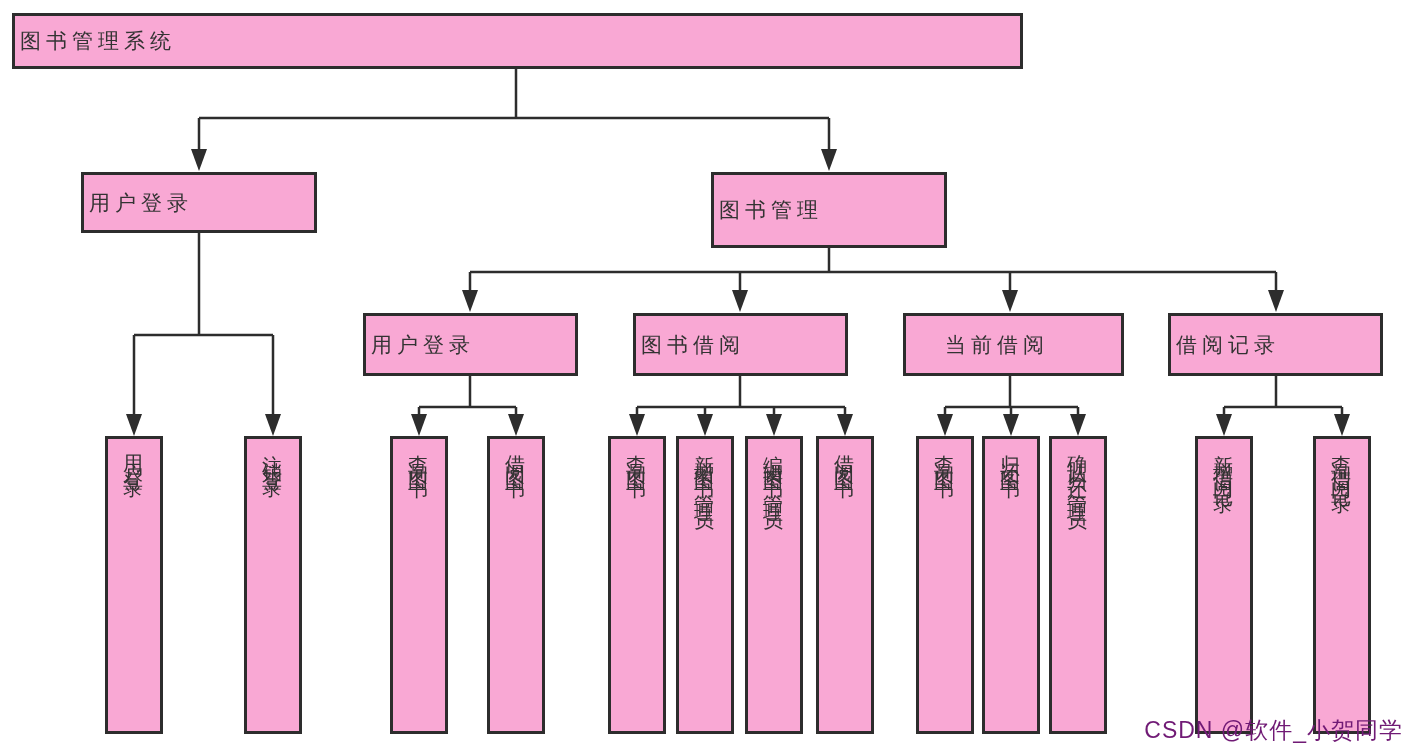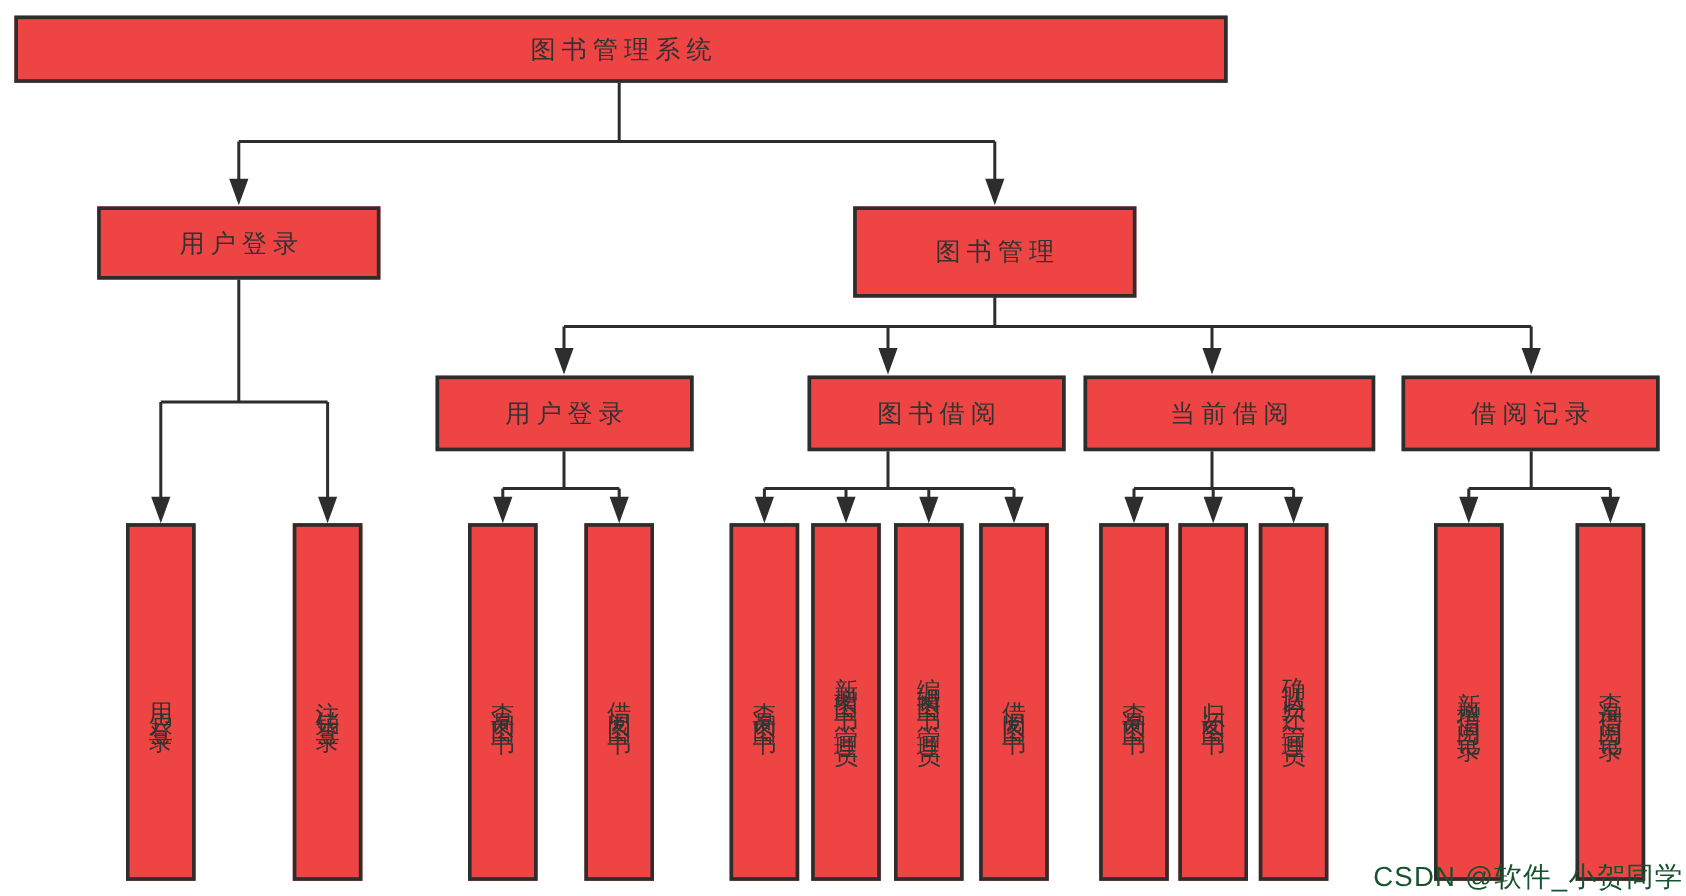--- a/index.html
+++ b/index.html
@@ -20,25 +20,25 @@
     position: absolute;
     left: 0;
     top: 0;
     width: 1405px;
     height: 747px;
     z-index: 1;
   }
   .node {
     position: absolute;
     box-sizing: border-box;
-    background: #ef4444;
+    background: #f9a8d4;
     border: 3px solid #2d2d2d;
     display: flex;
     align-items: center;
-    justify-content: center;
+    justify-content: flex-start;
     z-index: 2;
     white-space: nowrap;
   }
   .hnode {
     font-size: 21px;
     letter-spacing: 5px;
     text-indent: 5px;
   }
   .leaf {
     writing-mode: vertical-rl;
@@ -47,21 +47,21 @@
     letter-spacing: 8px;
     width: 58px;
     top: 436px;
     height: 298px;
   }
   .watermark {
     position: absolute;
     right: 2px;
     bottom: 1px;
     font-size: 23px;
-    color: #14532d;
+    color: #701a75;
     letter-spacing: 1px;
     z-index: 3;
   }
 </style>
 </head>
 <body>
 
 <div class="stage">
 
   <svg class="wires" viewBox="0 0 1405 747" xmlns="http://www.w3.org/2000/svg">
@@ -104,24 +104,24 @@
   <div class="node hnode" style="left:81px; top:172px; width:236px; height:61px;">
     <span>用户登录</span>
   </div>
   <div class="node hnode" style="left:711px; top:172px; width:236px; height:76px;">
     <span>图书管理</span>
   </div>
 
   <div class="node hnode" style="left:363px; top:313px; width:215px; height:63px;">
     <span>用户登录</span>
   </div>
-  <div class="node hnode" style="left:633px; top:313px; width:215px; height:63px;margin-left:40px;">
+  <div class="node hnode" style="left:633px; top:313px; width:215px; height:63px;">
     <span>图书借阅</span>
   </div>
-  <div class="node hnode" style="left:903px; top:313px; width:243px; height:63px;">
+  <div class="node hnode" style="left:903px; top:313px; width:221px; height:63px;padding-left:34px;">
     <span>当前借阅</span>
   </div>
   <div class="node hnode" style="left:1168px; top:313px; width:215px; height:63px;">
     <span>借阅记录</span>
   </div>
 
   <div class="node leaf" style="left:105px;">
     <span>用户登录</span>
   </div>
   <div class="node leaf" style="left:244px;">

